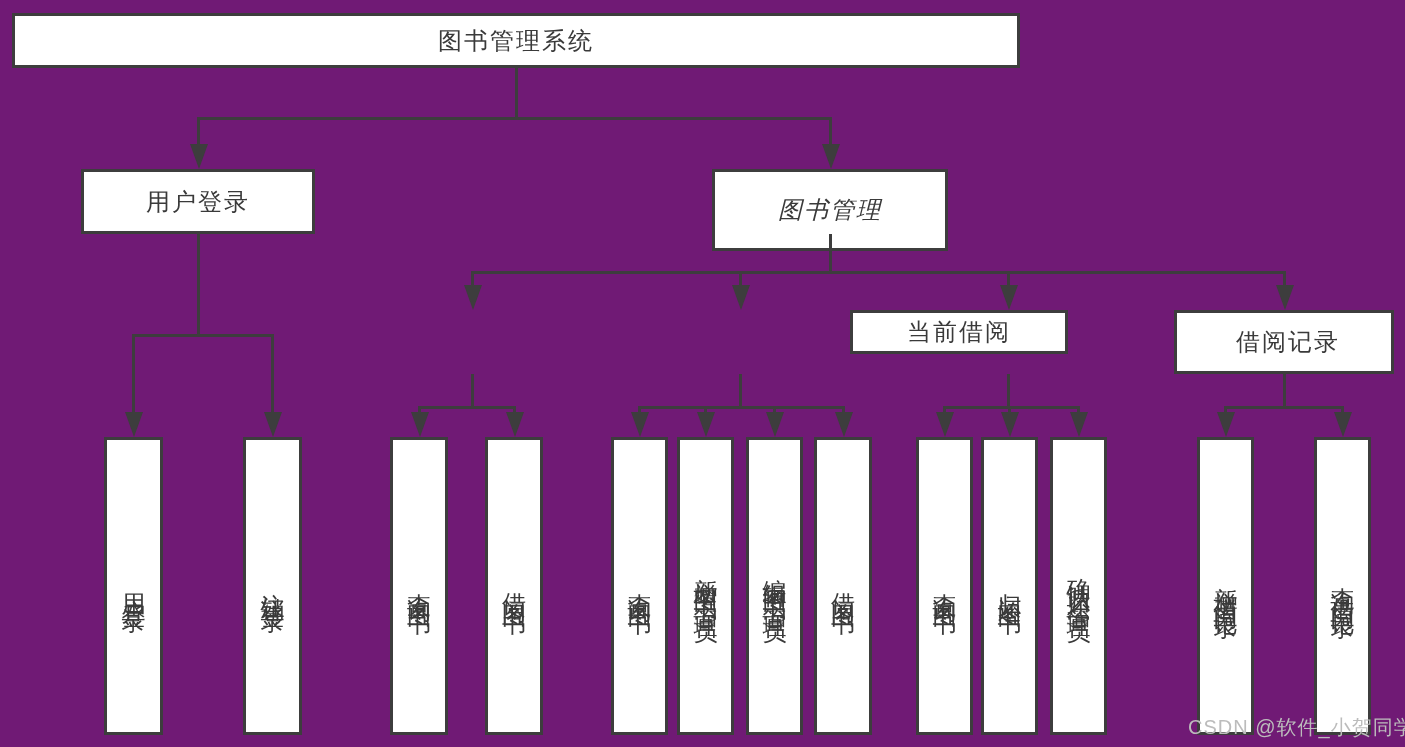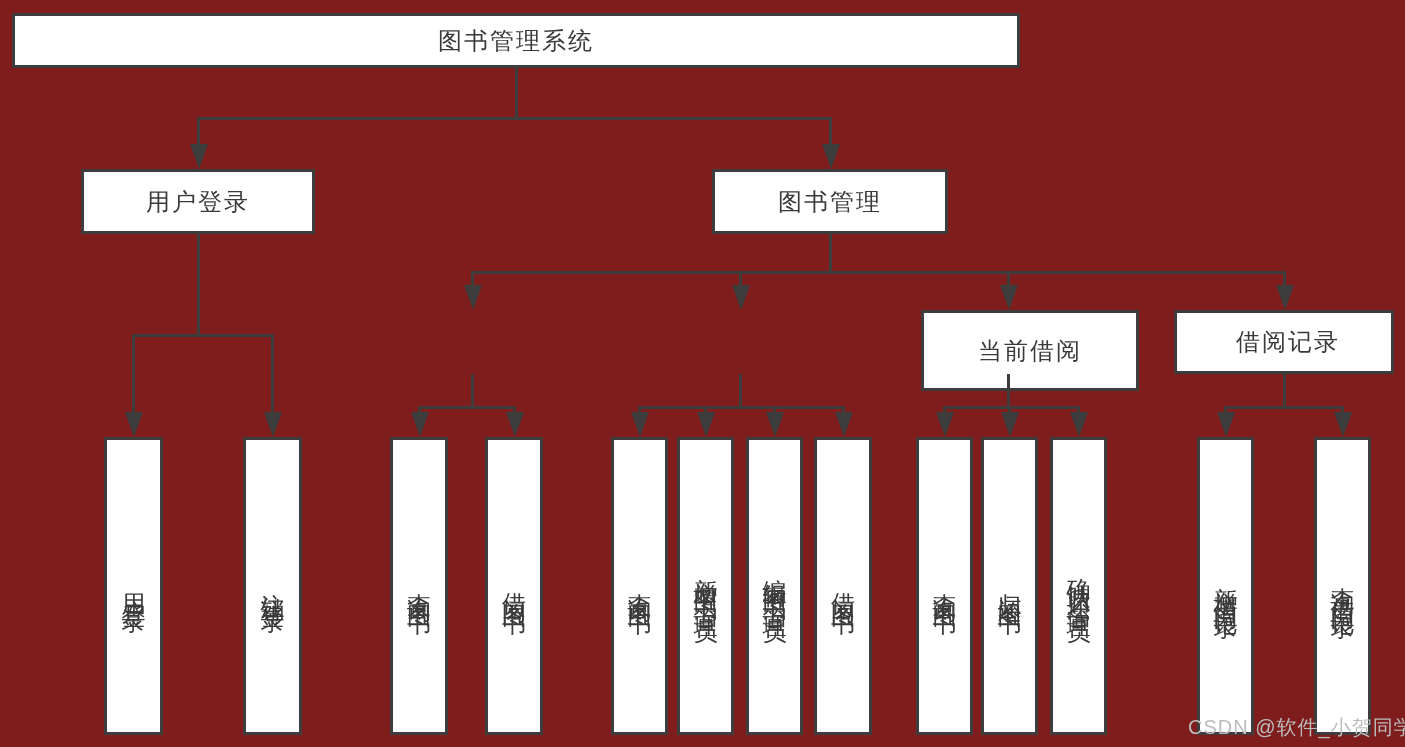--- a/index.html
+++ b/index.html
@@ -1,17 +1,17 @@
 <!DOCTYPE html>
 <html><head>
 <meta charset="utf-8">
 <style>
   html,body{margin:0;padding:0;background:#ffffff;}
   body{font-family:"Liberation Sans",sans-serif;}
-  .canvas{position:relative;width:1405px;height:747px;background:#7f1d1d;overflow:hidden;}
+  .canvas{position:relative;width:1405px;height:747px;background:#701a75;overflow:hidden;}
   .box{
     position:absolute;
     border:3px solid #3d3d3d;
     background:#ffffff;
     display:flex;align-items:center;justify-content:center;
     font-size:24px;letter-spacing:2px;color:#3a3a3a;
     box-sizing:border-box;
   }
   .vbox{
     position:absolute;
@@ -54,21 +54,21 @@
   <div class="v" style="left:515px;top:68px;height:50px;"></div>
   <div class="h" style="left:197px;top:117px;width:635px;"></div>
   <div class="v" style="left:197px;top:117px;height:30px;"></div>
   <div class="ar" style="left:190px;top:144px;"></div>
   <div class="v" style="left:829px;top:117px;height:30px;"></div>
   <div class="ar" style="left:822px;top:144px;"></div>
 
   <div class="box" style="left:81px;top:169px;width:234px;height:65px;">
     <span>用户登录</span>
   </div>
-  <div class="box" style="left:712px;top:169px;width:236px;height:65px;">
+  <div class="box" style="left:712px;top:169px;width:236px;height:82px;font-style:italic;">
     <span>图书管理</span>
   </div>
 
   <div class="v" style="left:197px;top:234px;height:102px;"></div>
   <div class="h" style="left:132px;top:334px;width:142px;"></div>
   <div class="v" style="left:132px;top:334px;height:80px;"></div>
   <div class="ar" style="left:125px;top:412px;"></div>
   <div class="v" style="left:271px;top:334px;height:80px;"></div>
   <div class="ar" style="left:264px;top:412px;"></div>
 
@@ -76,21 +76,21 @@
   <div class="h" style="left:471px;top:271px;width:814px;"></div>
   <div class="v" style="left:471px;top:271px;height:16px;"></div>
   <div class="ar" style="left:464px;top:285px;"></div>
   <div class="v" style="left:739px;top:271px;height:16px;"></div>
   <div class="ar" style="left:732px;top:285px;"></div>
   <div class="v" style="left:1007px;top:271px;height:16px;"></div>
   <div class="ar" style="left:1000px;top:285px;"></div>
   <div class="v" style="left:1283px;top:271px;height:16px;"></div>
   <div class="ar" style="left:1276px;top:285px;"></div>
 
-  <div class="box" style="left:921px;top:310px;width:218px;height:81px;">
+  <div class="box" style="left:850px;top:310px;width:218px;height:44px;">
     <span>当前借阅</span>
   </div>
   <div class="box" style="left:1174px;top:310px;width:220px;height:64px;padding-left:8px;">
     <span>借阅记录</span>
   </div>
 
   <div class="v" style="left:471px;top:374px;height:34px;"></div>
   <div class="h" style="left:418px;top:406px;width:97px;"></div>
   <div class="v" style="left:418px;top:406px;height:10px;"></div>
   <div class="ar" style="left:411px;top:412px;"></div>

